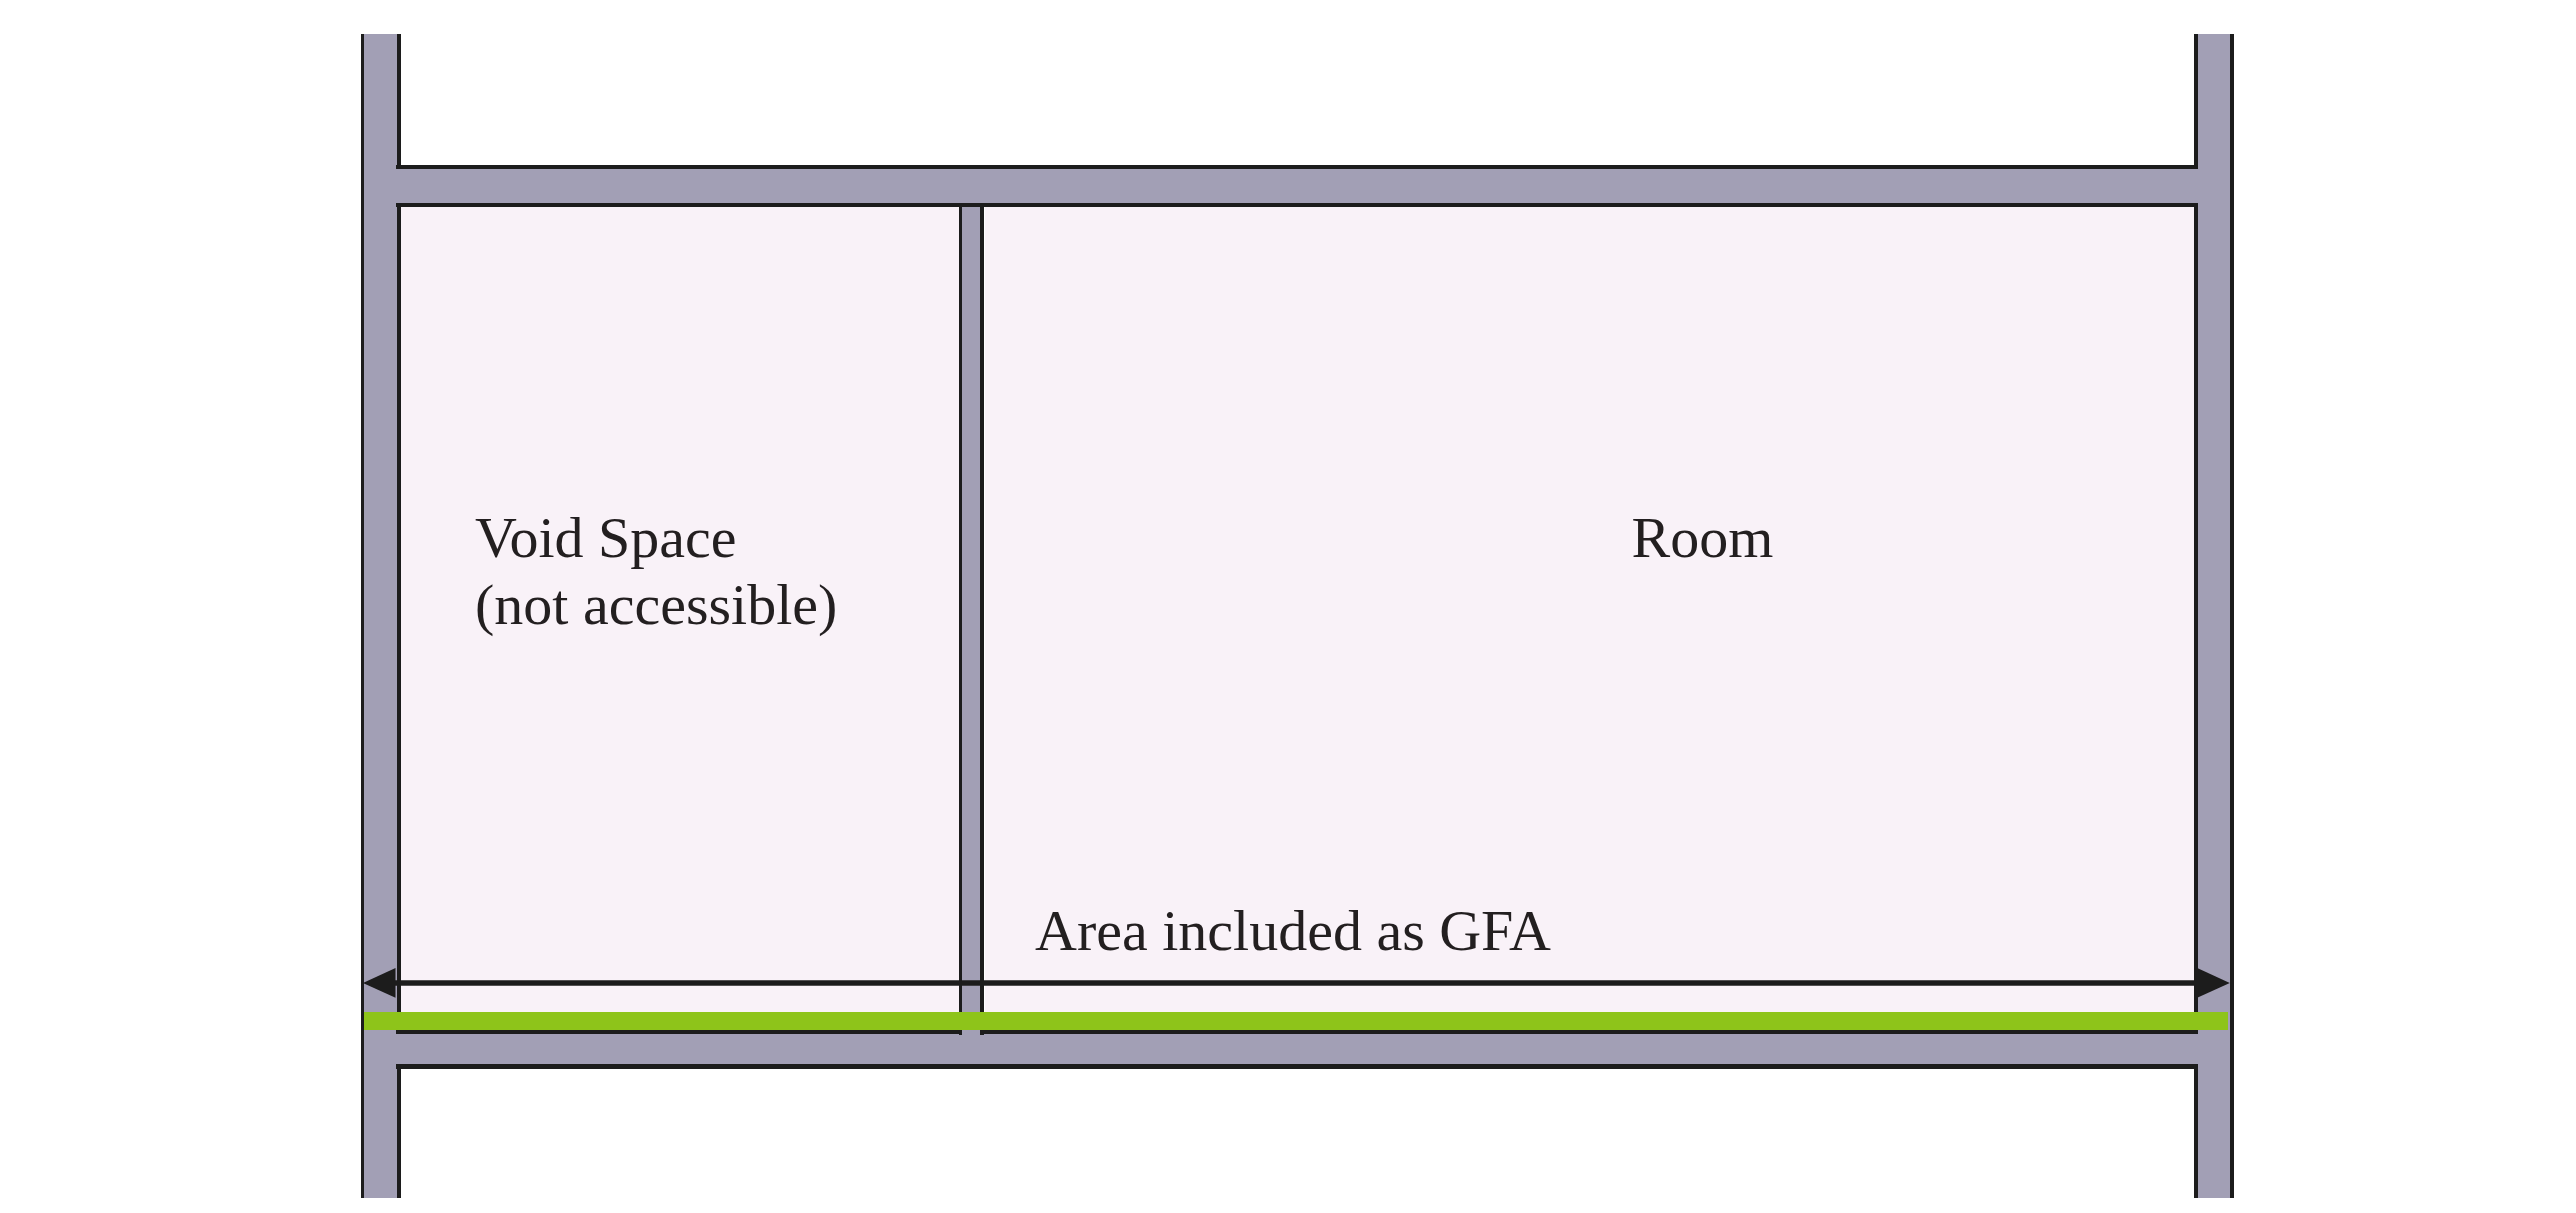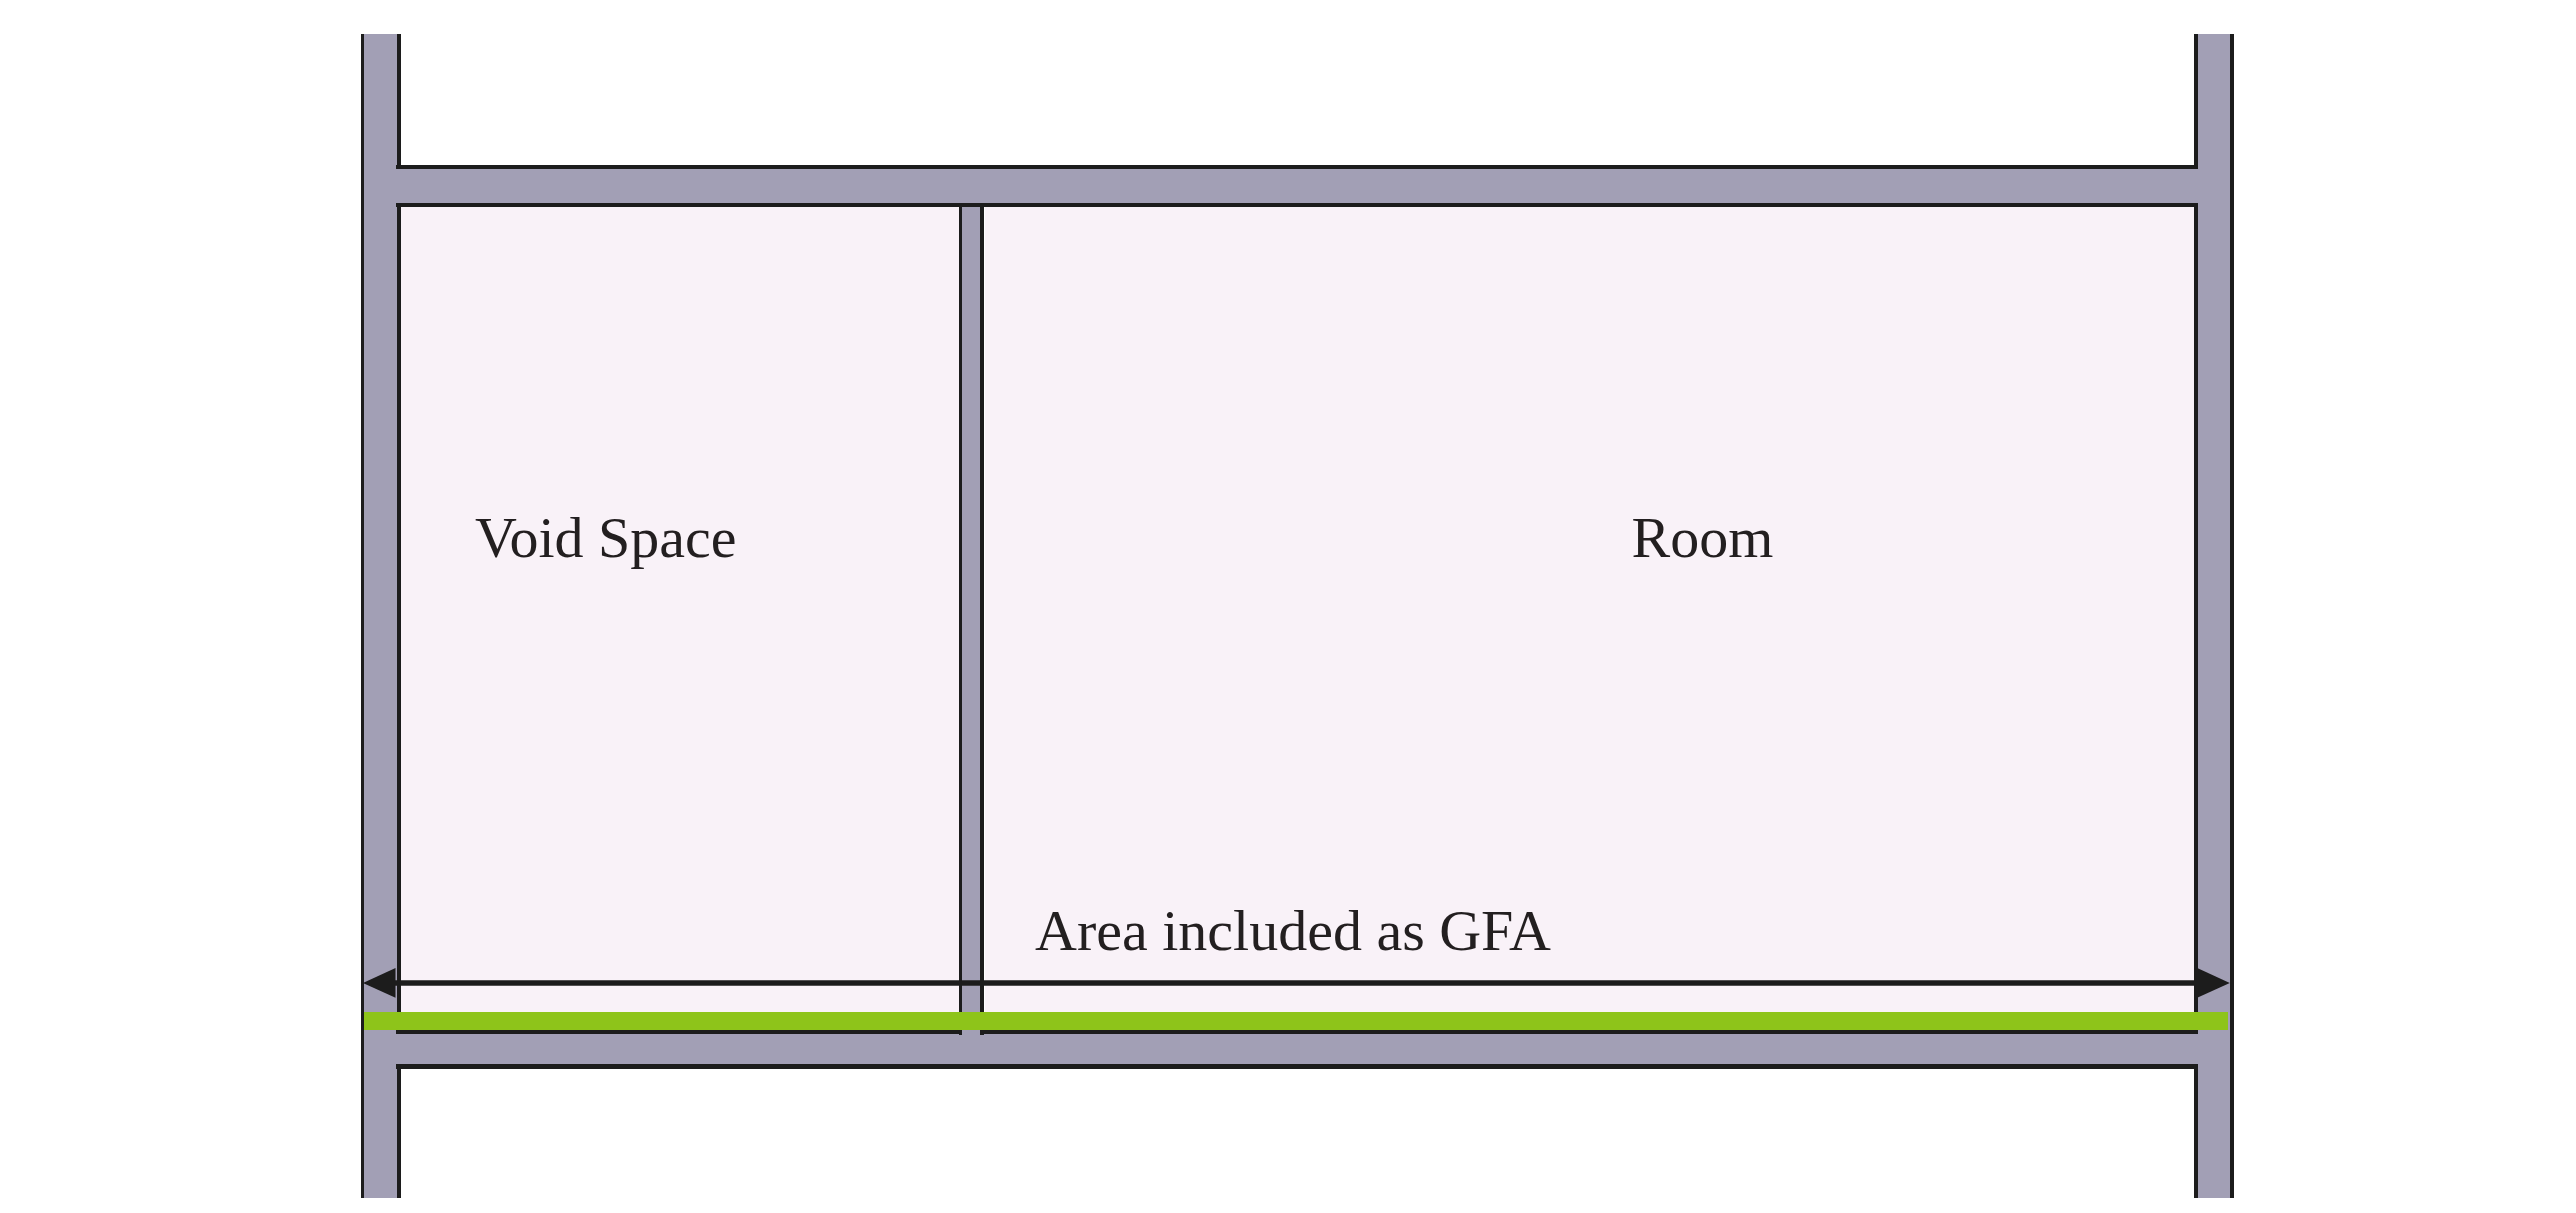--- a/index.html
+++ b/index.html
@@ -107,20 +107,21 @@
   <div class="abs gfa-strip"></div>
 
   <svg class="abs arrow-svg" viewBox="0 0 2768 1304" aria-hidden="true">
     <line x1="410" y1="1056" x2="2376" y2="1056" stroke="currentColor" stroke-width="6"></line>
     <polygon points="390,1056 425,1040 425,1072" fill="currentColor"></polygon>
     <polygon points="2396,1056 2361,1040 2361,1072" fill="currentColor"></polygon>
   </svg>
 
   <div class="abs label void-label">
     <div>Void Space</div>
+    <div>(not accessible)</div>
   </div>
 
   <div class="abs label room-label">Room</div>
 
   <div class="abs label gfa-label">Area included as GFA</div>
 
 </div>
 
 
 </body></html>

